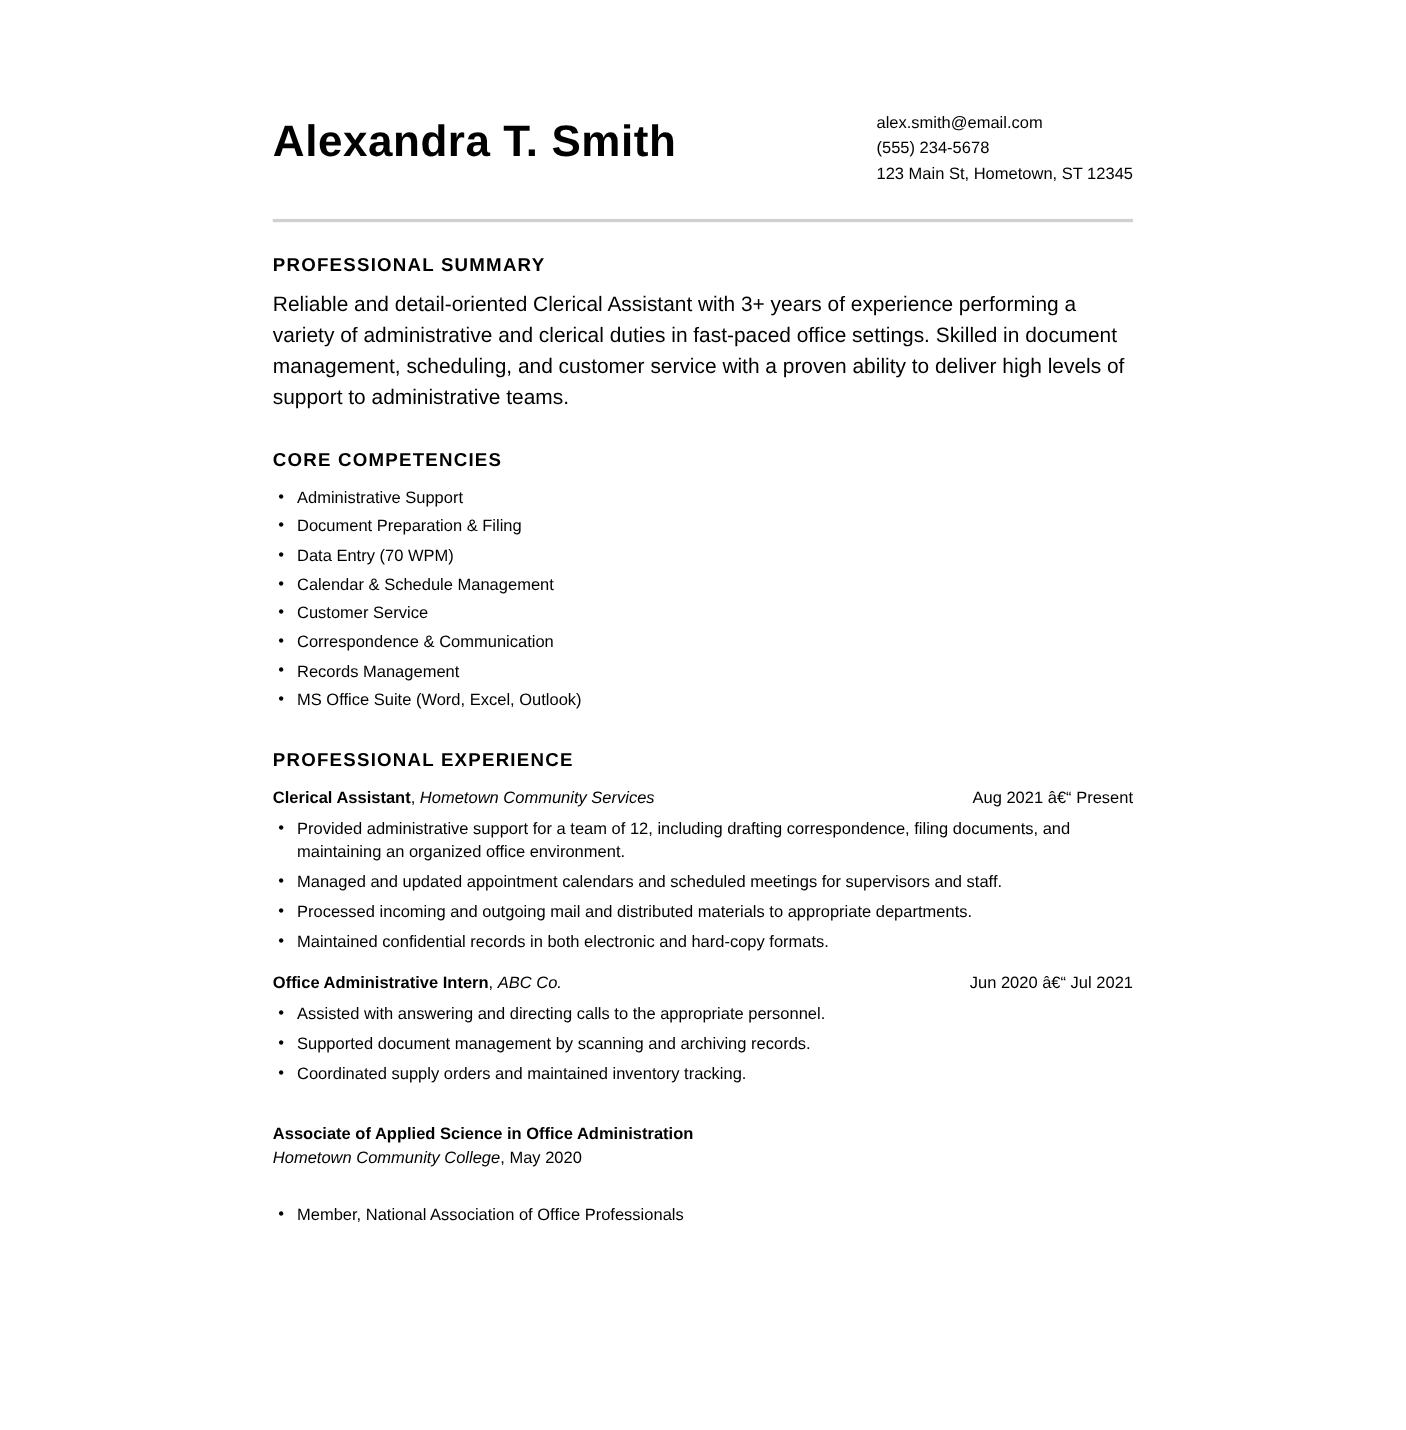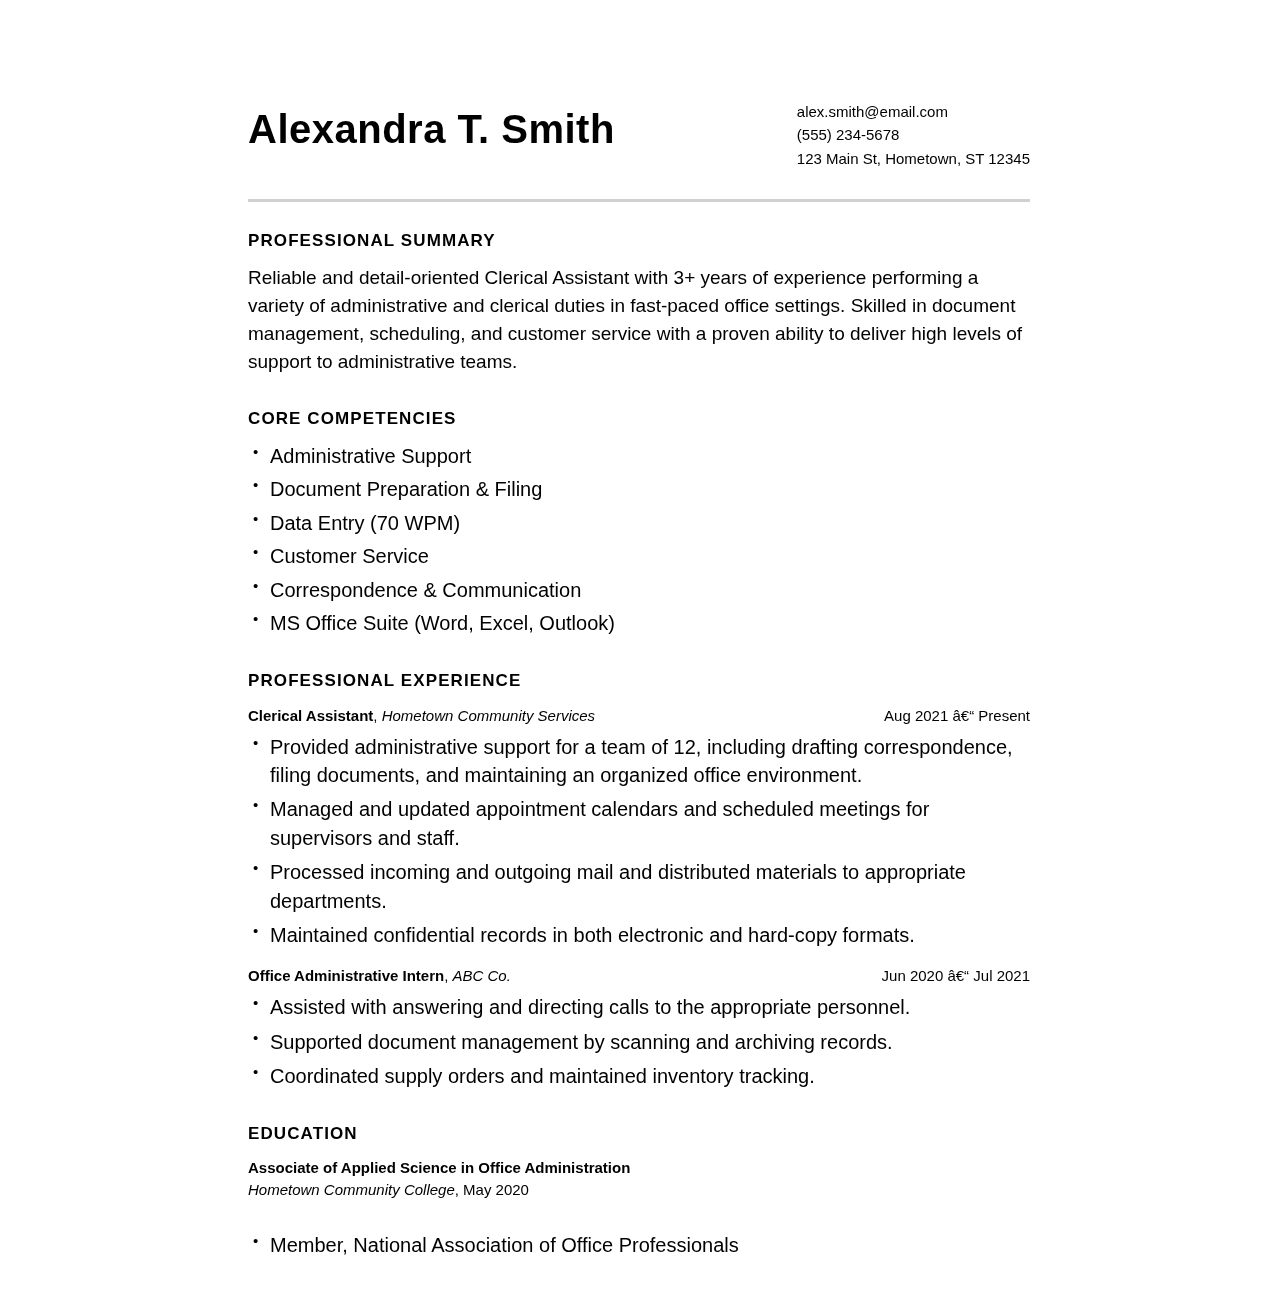--- a/index.html
+++ b/index.html
@@ -72,21 +72,21 @@
     text-align: left;
   }
 
   ul.bullets {
     list-style: none;
     margin: 0;
     padding: 0;
   }
   ul.bullets > li {
     position: relative;
-    font-size: 20px;
+    font-size: 15px;
     line-height: 1.42;
     padding-left: 22px;
     margin-bottom: 5px;
   }
   ul.bullets > li:before {
     content: "\2022";
     position: absolute;
     left: 5px;
     top: -1px;
     font-size: 15px;
@@ -155,22 +155,24 @@
       <h2 class="section-title">PROFESSIONAL SUMMARY</h2>
       <p class="summary">Reliable and detail-oriented Clerical Assistant with 3+ years of experience performing a variety of administrative and clerical duties in fast-paced office settings. Skilled in document management, scheduling, and customer service with a proven ability to deliver high levels of support to administrative teams.</p>
     </div>
 
     <div class="section competencies">
       <h2 class="section-title">CORE COMPETENCIES</h2>
       <ul class="bullets comp">
         <li>Administrative Support</li>
         <li>Document Preparation &amp; Filing</li>
         <li>Data Entry (70 WPM)</li>
+        <li>Calendar &amp; Schedule Management</li>
         <li>Customer Service</li>
         <li>Correspondence &amp; Communication</li>
+        <li>Records Management</li>
         <li>MS Office Suite (Word, Excel, Outlook)</li>
       </ul>
     </div>
 
     <div class="section experience">
       <h2 class="section-title">PROFESSIONAL EXPERIENCE</h2>
 
       <div class="job">
         <div class="job-head">
           <div class="job-left"><span class="job-title">Clerical Assistant</span><span>,</span>
@@ -193,21 +195,20 @@
         </div>
         <ul class="bullets duties">
           <li>Assisted with answering and directing calls to the appropriate personnel.</li>
           <li>Supported document management by scanning and archiving records.</li>
           <li>Coordinated supply orders and maintained inventory tracking.</li>
         </ul>
       </div>
     </div>
 
     <div class="section education">
-      <h2 class="section-title">EDUCATION</h2>
       <p class="edu-degree">Associate of Applied Science in Office Administration</p>
       <p class="edu-school-line"><span class="edu-school">Hometown Community College</span><span>, May 2020</span></p>
     </div>
 
     <div class="section additional">
       <ul class="bullets">
         <li>Member, National Association of Office Professionals</li>
       </ul>
     </div>
 

